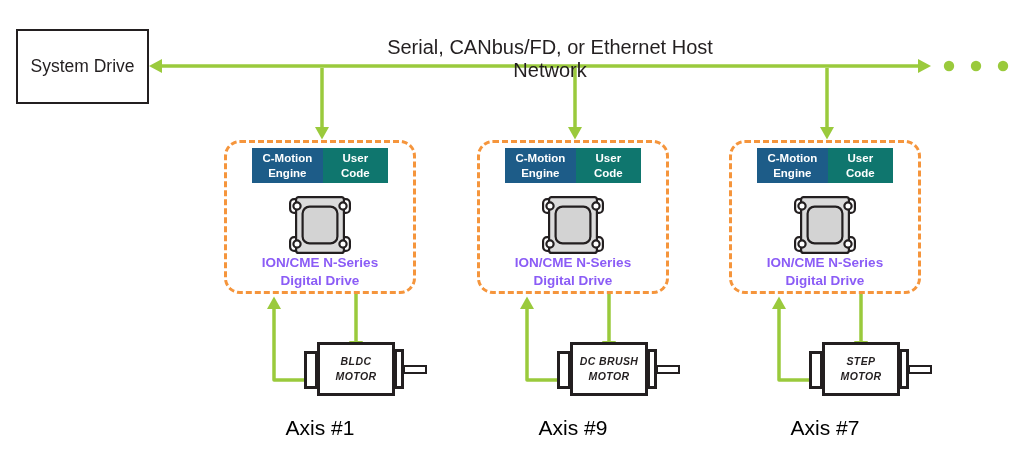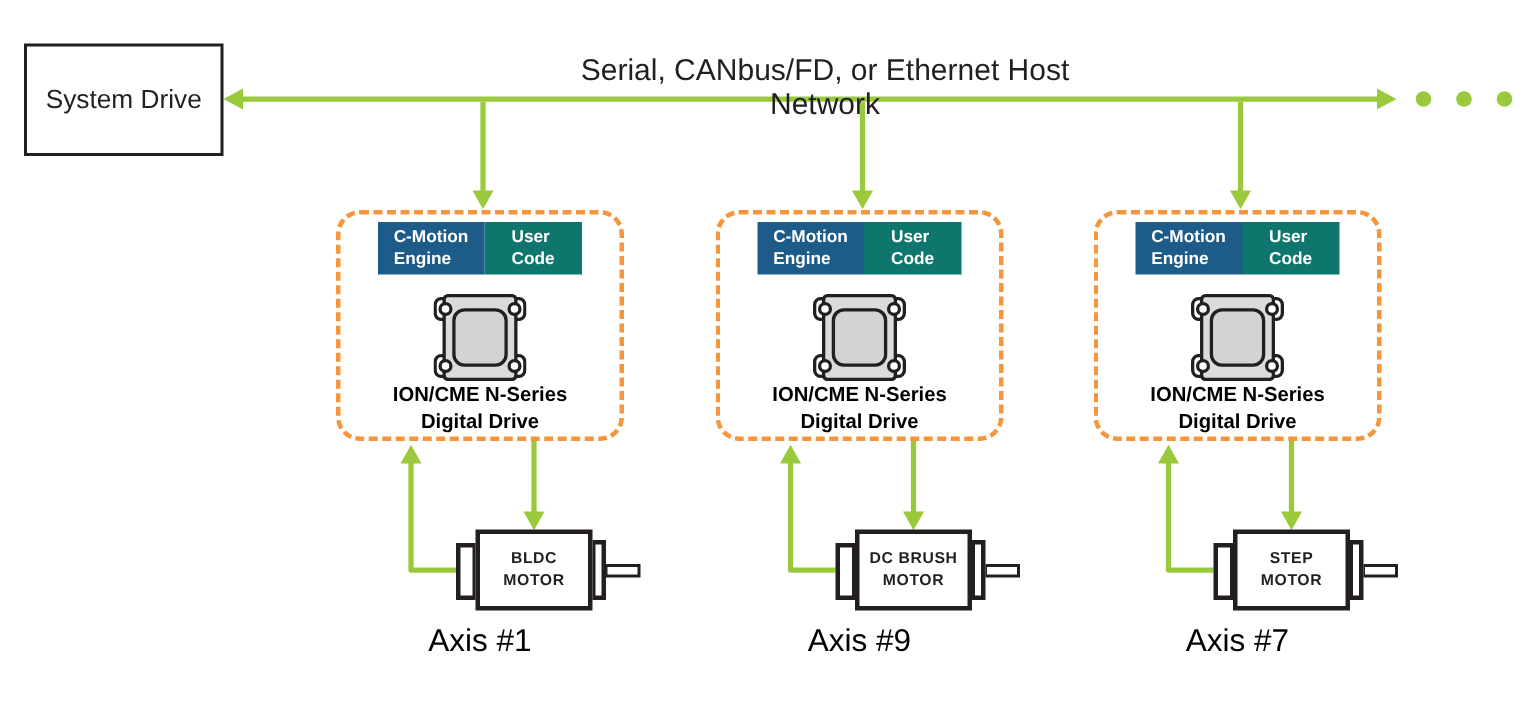--- a/index.html
+++ b/index.html
@@ -27,37 +27,37 @@
 
   .dashed{
     position:absolute;left:0;top:0;width:192px;height:154px;
     border:3px dashed #f5953c;border-radius:16px;box-sizing:border-box;
   }
   .hdr{
     position:absolute;top:8px;left:28px;width:136px;height:35px;
     display:flex;z-index:1;
   }
   .cell{
-    display:flex;align-items:center;justify-content:center;text-align:left;
+    display:flex;align-items:center;justify-content:center;text-align:center;
     color:#ffffff;font-weight:bold;font-size:11.5px;line-height:1.25;
     white-space:pre-line;
   }
   .cell.dark{width:52%;background:#1d5c88;}
   .cell.light{width:48%;background:#0f766e;}
 
   .chip{position:absolute;top:56px;left:50%;margin-left:-31px;z-index:1;}
 
   .drive-name{
     position:absolute;top:114px;left:0;width:100%;text-align:center;
-    color:#000000;font-weight:bold;font-size:13.5px;line-height:1.3;
+    color:#8b5cf6;font-weight:bold;font-size:13.5px;line-height:1.3;
     white-space:pre-line;z-index:1;
   }
 
   
-  .motor{position:absolute;left:80px;top:213px;width:124px;height:54px;}
+  .motor{position:absolute;left:80px;top:202px;width:124px;height:54px;font-style:italic;}
   .motor div{box-sizing:border-box;background:#fff;border:3px solid #231f20;position:absolute;}
   .cap-left{left:0;top:9px;width:14px;height:38px;z-index:1;}
   .mbody{
     left:13px;top:0;width:78px;height:54px;z-index:2;
     display:flex;flex-direction:column;align-items:center;justify-content:center;
     text-align:center;font-size:10.5px;font-weight:bold;letter-spacing:.4px;
     line-height:1.4;white-space:pre-line;
   }
   .cap-right{left:90px;top:7px;width:10px;height:40px;z-index:1;}
   .shaft{left:99px;top:22.5px;width:24px;height:9px;border-width:2.5px !important;z-index:0;}

